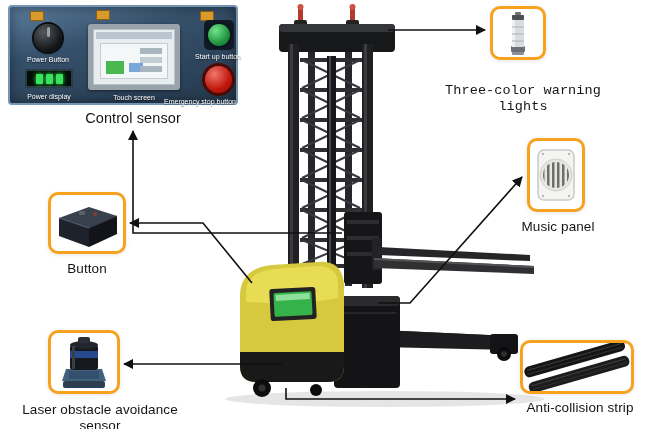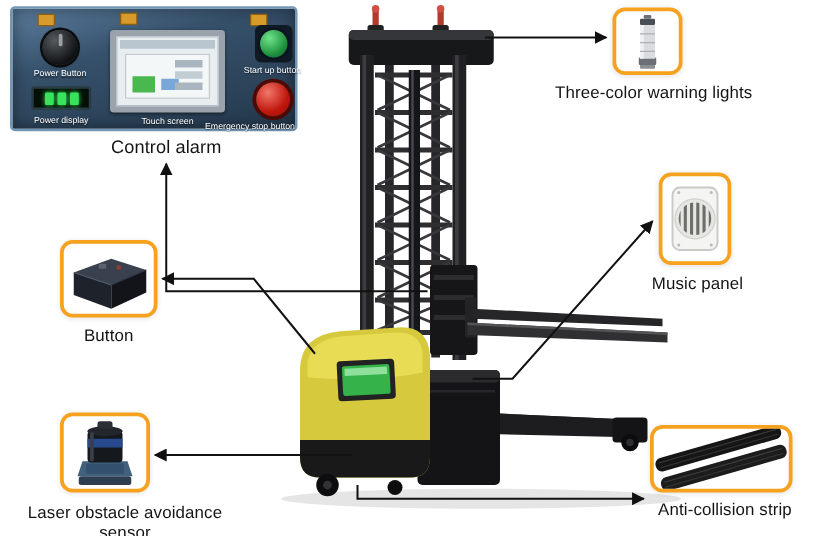--- a/index.html
+++ b/index.html
@@ -199,36 +199,36 @@
       </div>
     </div>
     <div class="cp-label" style="left:78px;top:87px;width:92px;">Touch screen</div>
 
     <div class="cp-btn-green"></div>
     <div class="cp-label" style="left:176px;top:46px;width:64px;">Start up button</div>
 
     <div class="cp-btn-red"></div>
     <div class="cp-label" style="left:150px;top:91px;width:80px;">Emergency stop button</div>
   </div>
-  <div class="caption big" style="left:58px;top:110px;width:150px;">Control alarm</div>
+  <div class="caption big" style="left:58px;top:110px;width:150px;">Control sensor</div>
 
   <div class="obox" style="left:490px;top:6px;width:56px;height:54px;">
     <svg width="50" height="48" viewBox="0 0 50 48">
       <rect x="19" y="42" width="12" height="4" rx="1" fill="#8a8f94"></rect>
       <rect x="18" y="37" width="14" height="6" rx="1" fill="#6b7076"></rect>
       <rect x="19" y="11" width="12" height="27" fill="#d9dde0"></rect>
       <rect x="19" y="11" width="3" height="27" fill="#ffffff" opacity="0.6"></rect>
       <line x1="19" y1="18" x2="31" y2="18" stroke="#aab0b5" stroke-width="1"></line>
       <line x1="19" y1="25" x2="31" y2="25" stroke="#aab0b5" stroke-width="1"></line>
       <line x1="19" y1="32" x2="31" y2="32" stroke="#aab0b5" stroke-width="1"></line>
       <rect x="19" y="6" width="12" height="5" rx="1" fill="#4a4f55"></rect>
       <rect x="22" y="3" width="6" height="3" rx="1" fill="#6b7076"></rect>
     </svg>
   </div>
-  <div class="caption" style="left:438px;top:66px;width:170px;">Three-color warning lights</div>
+  <div class="caption" style="left:438px;top:83px;width:170px;font-family:Liberation Mono, monospace;">Three-color warning lights</div>
 
   <div class="obox" style="left:527px;top:138px;width:58px;height:74px;">
     <svg width="52" height="66" viewBox="0 0 52 66">
       <rect x="8" y="8" width="36" height="50" rx="6" fill="#f4f4f2" stroke="#c9c9c6" stroke-width="1.5"></rect>
       <circle cx="26" cy="33" r="16" fill="#e6e6e3" stroke="#cfcfcb" stroke-width="1"></circle>
       <clipPath id="spk">
           <circle cx="26" cy="33" r="13"></circle>
         </clipPath>
       <g clip-path="url(#spk)" fill="#6f6f6a">
         <rect x="12" y="18" width="2.5" height="30"></rect>

